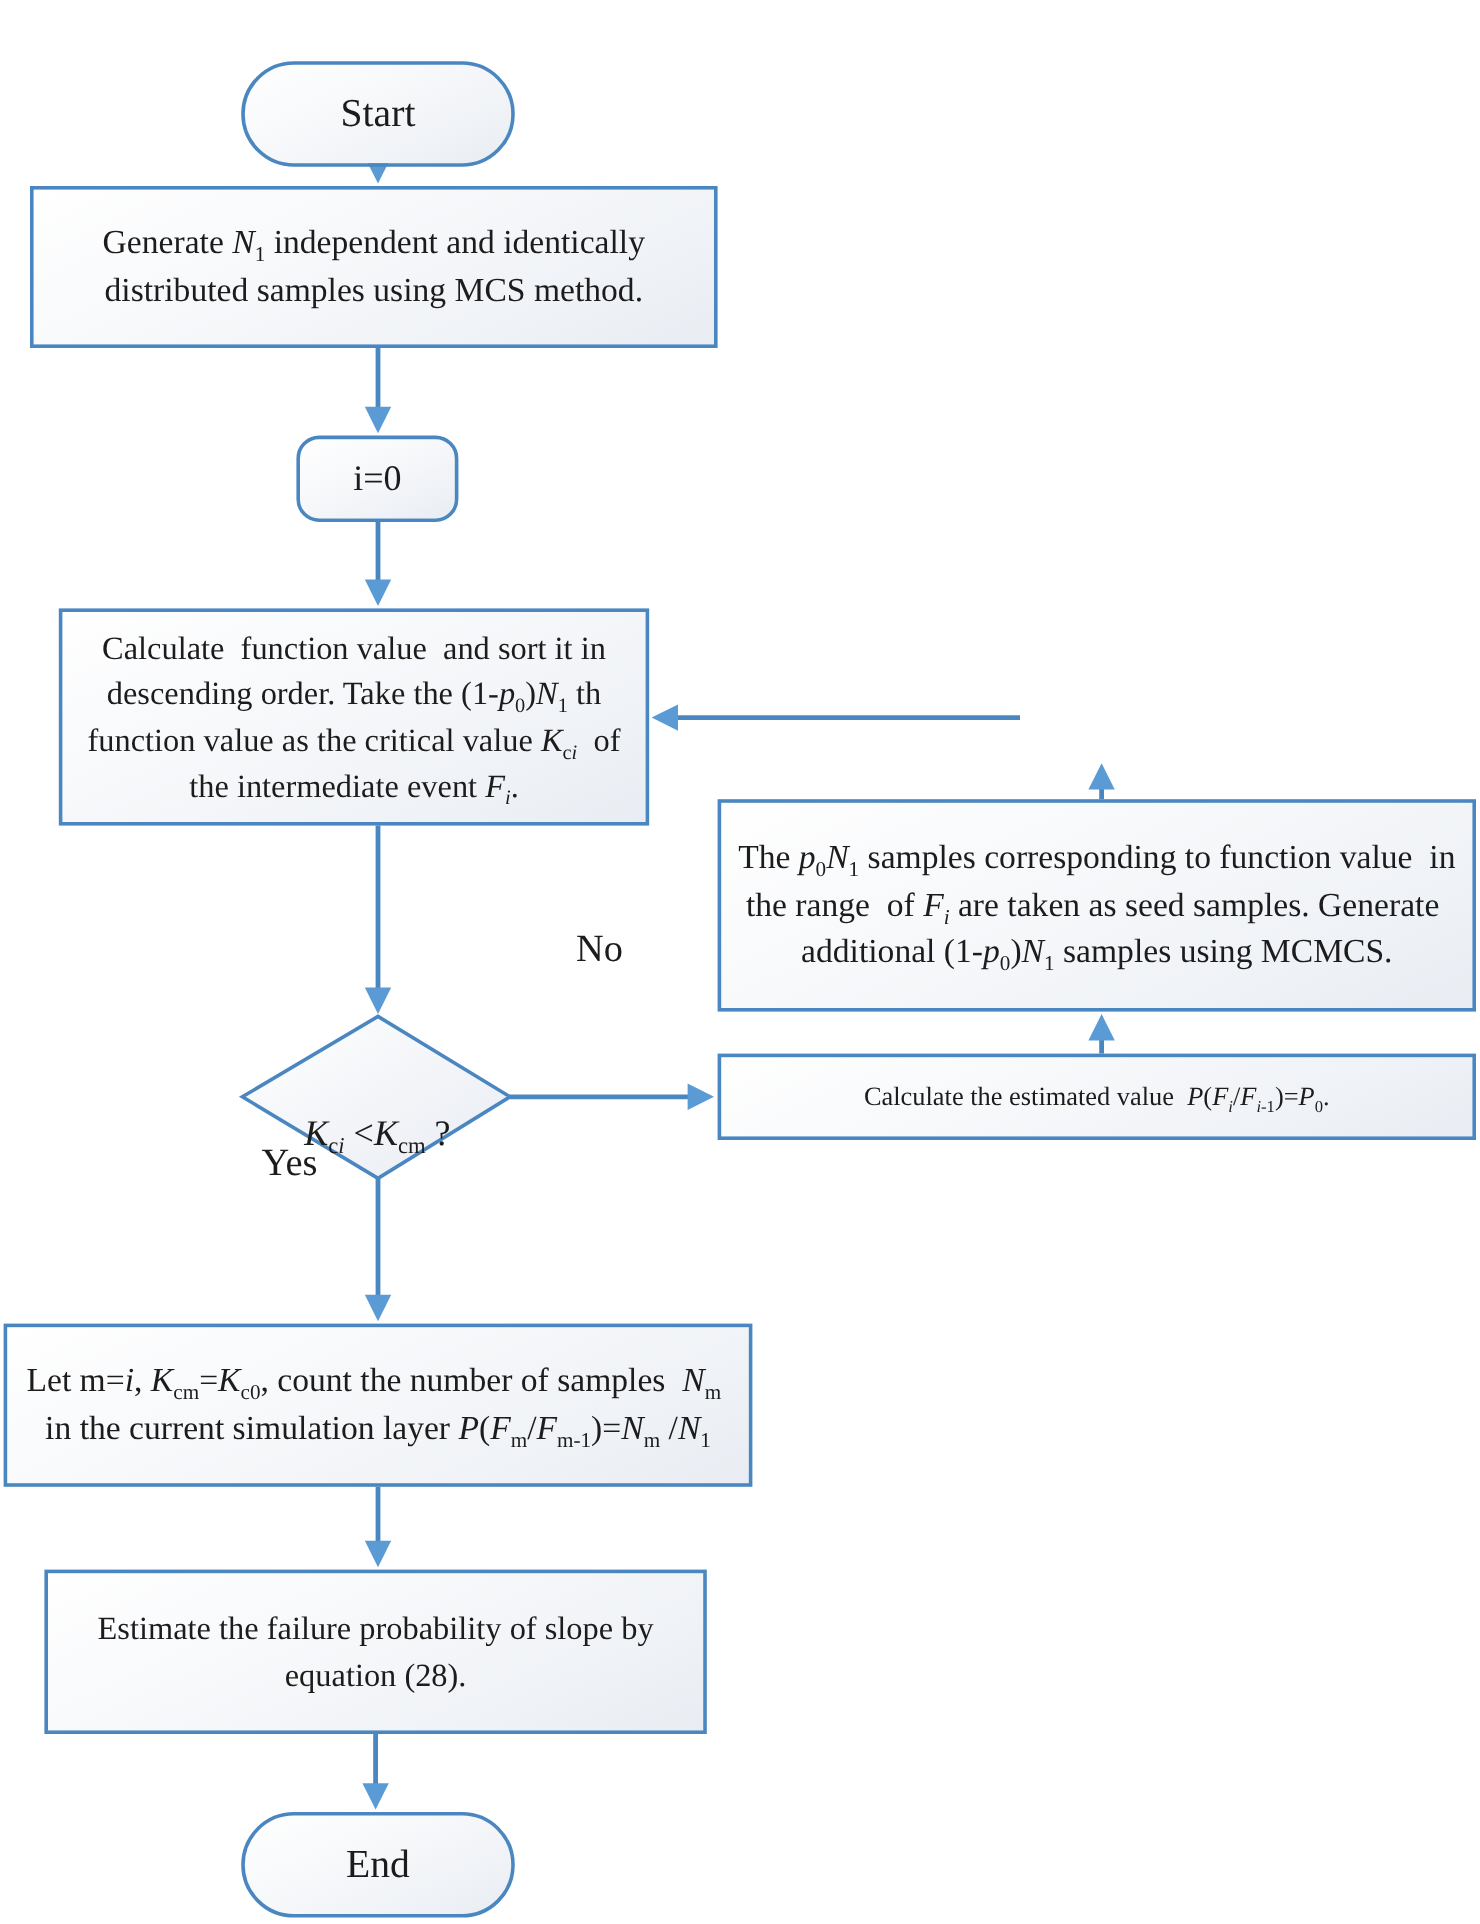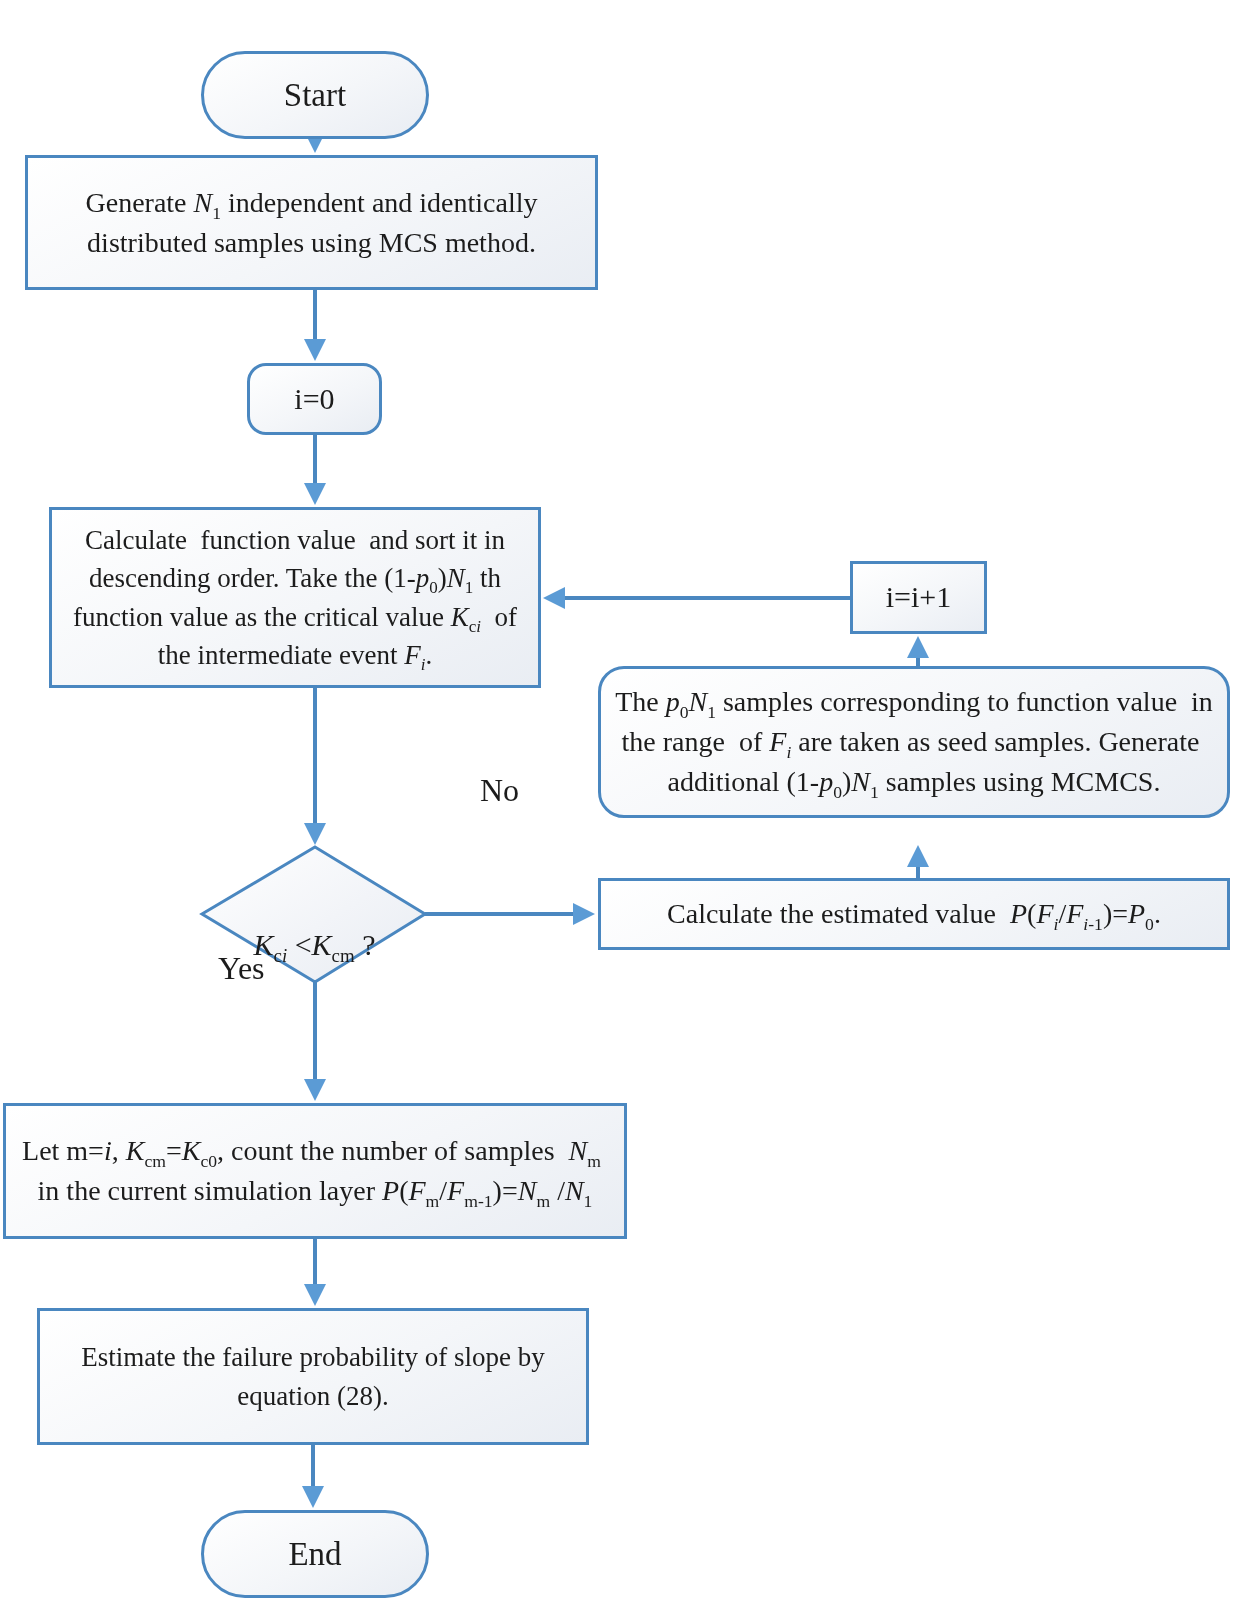--- a/index.html
+++ b/index.html
@@ -35,23 +35,23 @@
   }
   .node sub { font-size: 0.63em; line-height: 0; }
   .node i { font-style: italic; }
 
   .stadium { border-radius: 46px; font-size: 33px; }
 
   .n-start     { left: 201px; top: 3px;    width: 228px; height: 88px; margin-top: 48px; }
   .n-generate  { left: 25px;  top: 155px;  width: 573px; height: 135px; font-size: 28px; padding: 6px 14px; }
   .n-init      { left: 247px; top: 363px;  width: 135px; height: 72px;  font-size: 30px; border-radius: 19px; }
   .n-calculate { left: 49px;  top: 507px;  width: 492px; height: 181px; font-size: 27px; padding: 6px 8px; }
-  .n-seed      { left: 598px; top: 666px;  width: 632px; height: 152px; font-size: 28px; padding: 6px 10px; border-radius: 26px; }
+  .n-seed      { left: 598px; top: 666px;  width: 632px; height: 177px; font-size: 28px; padding: 6px 10px; }
   .n-increment { left: 850px; top: 561px;  width: 137px; height: 73px;  font-size: 30px; }
-  .n-calc-est  { left: 598px; top: 878px;  width: 632px; height: 72px;  font-size: 28px; padding: 20px 8px; }
+  .n-calc-est  { left: 598px; top: 878px;  width: 632px; height: 72px;  font-size: 22px; padding: 20px 8px; }
   .n-count     { left: 3px;   top: 1103px; width: 624px; height: 136px; font-size: 28px; padding: 4px 10px; }
   .n-estimate  { left: 37px;  top: 1308px; width: 552px; height: 137px; font-size: 27px; padding: 6px 12px; }
   .n-end       { left: 201px; top: 1510px; width: 228px; height: 88px; }
 
   .decision-label {
     position: absolute;
     left: 192px; top: 928px; width: 245px;
     text-align: center;
     font-size: 30px;
   }
@@ -124,23 +124,20 @@
   </div>
 
   <div class="node n-init">
     <span>i=0</span>
   </div>
 
   <div class="node n-calculate">
     <span>Calculate&nbsp; function value&nbsp; and sort it in descending order. Take the (1-<i>p</i><sub>0</sub>)<i>N</i><sub>1</sub> th function value as the critical value <i>K</i><sub>c<i>i</i></sub>&nbsp; of the intermediate event <i>F</i><sub><i>i</i></sub>.</span>
   </div>
 
-  <div class="node n-increment">
-    <span>i=i+1</span>
-  </div>
 
   <div class="node n-seed">
     <span>The <i>p</i><sub>0</sub><i>N</i><sub>1</sub> samples corresponding to function value&nbsp; in the range&nbsp; of <i>F</i><sub><i>i</i></sub> are taken as seed samples. Generate&nbsp; additional (1-<i>p</i><sub>0</sub>)<i>N</i><sub>1</sub> samples using MCMCS.</span>
   </div>
 
   <div class="node n-calc-est">
     <span>Calculate the estimated value &nbsp;<i>P</i>(<i>F</i><sub><i>i</i></sub>/<i>F</i><sub><i>i</i>-1</sub>)=<i>P</i><sub>0</sub>.</span>
   </div>
 
   <div class="decision-label"><i>K</i><sub>c<i>i</i></sub> &lt;<i>K</i><sub>cm</sub> ?</div>

